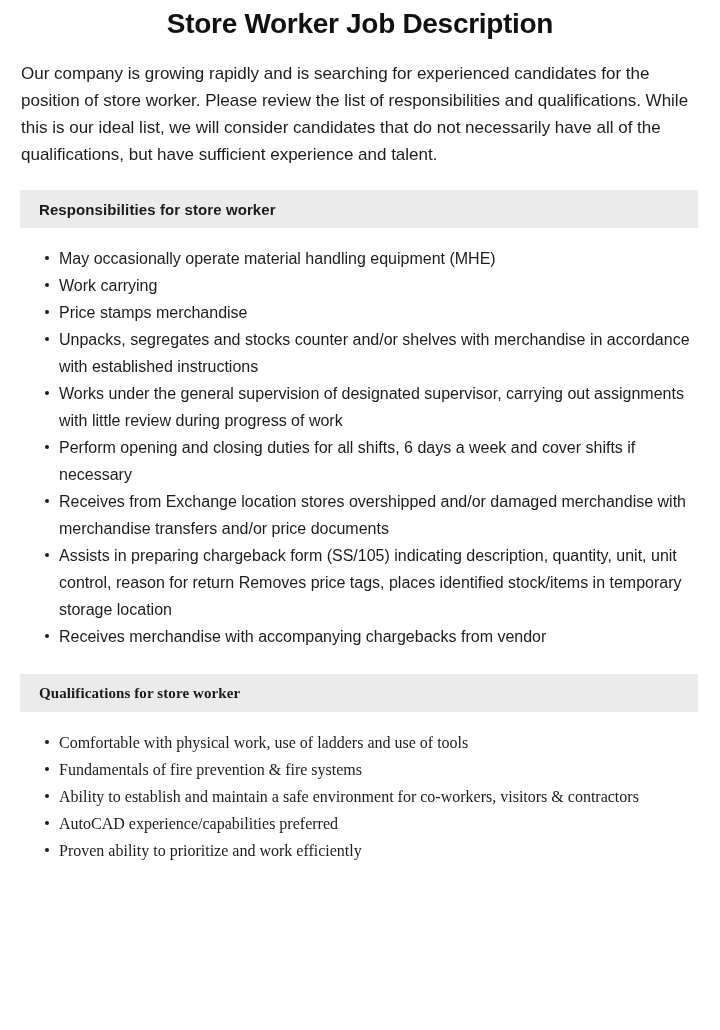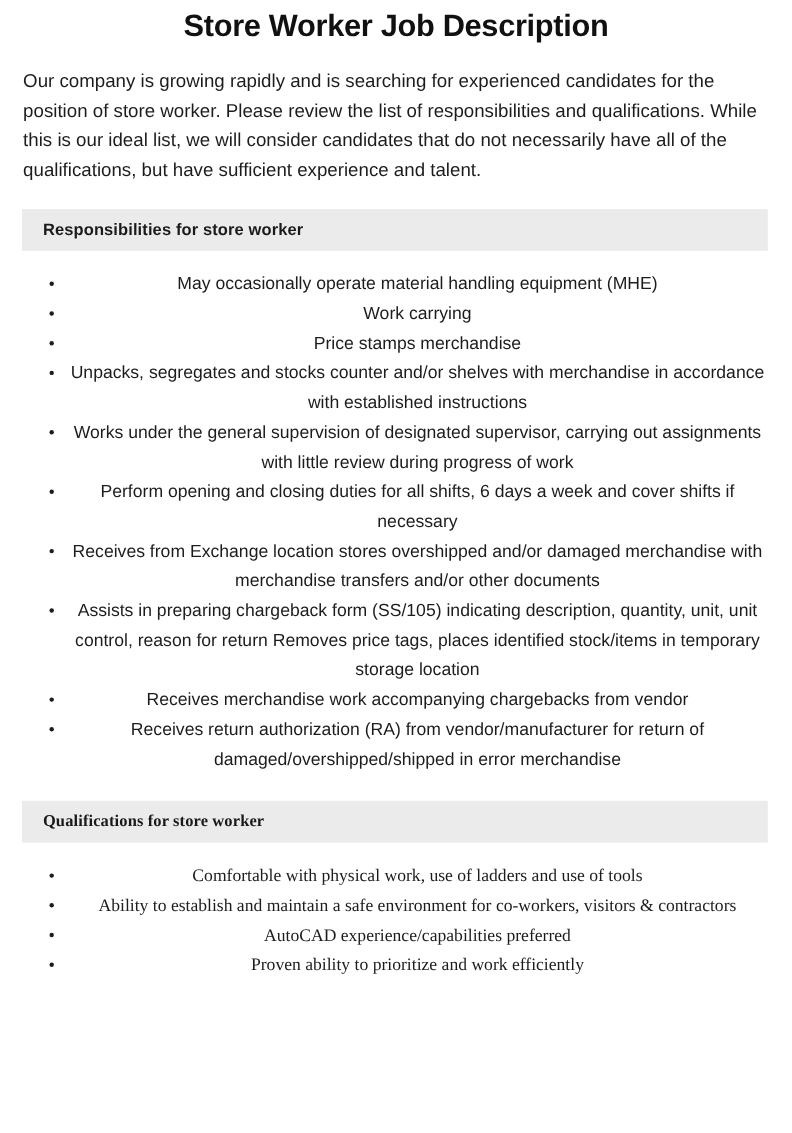--- a/index.html
+++ b/index.html
@@ -53,21 +53,20 @@
   .section-header-title {
     font-size: 15px;
     font-weight: bold;
     color: #1a1a1a;
     letter-spacing: 0.1px;
   }
   ul.items {
     list-style: none;
     margin: 0;
     padding: 17px 20px 0 45px;
-    text-align: center;
   }
   ul.items li {
     position: relative;
     font-size: 16px;
     line-height: 27px;
     color: #1c1c1c;
     padding-left: 14px;
     margin: 0;
     max-width: 655px;
   }
@@ -99,32 +98,32 @@
     <div class="section-header">
       <span class="section-header-title">Responsibilities for store worker</span>
     </div>
     <ul class="items">
       <li>May occasionally operate material handling equipment (MHE)</li>
       <li>Work carrying</li>
       <li>Price stamps merchandise</li>
       <li>Unpacks, segregates and stocks counter and/or shelves with merchandise in accordance with established instructions</li>
       <li>Works under the general supervision of designated supervisor, carrying out assignments with little review during progress of work</li>
       <li>Perform opening and closing duties for all shifts, 6 days a week and cover shifts if necessary</li>
-      <li>Receives from Exchange location stores overshipped and/or damaged merchandise with merchandise transfers and/or other documents</li>
+      <li>Receives from Exchange location stores overshipped and/or damaged merchandise with merchandise transfers and/or price documents</li>
       <li>Assists in preparing chargeback form (SS/105) indicating description, quantity, unit, unit control, reason for return Removes price tags, places identified stock/items in temporary storage location</li>
-      <li>Receives merchandise work accompanying chargebacks from vendor</li>
-      <li>Receives return authorization (RA) from vendor/manufacturer for return of damaged/overshipped/shipped in error merchandise</li>
+      <li>Receives merchandise with accompanying chargebacks from vendor</li>
     </ul>
   </div>
 
   <div class="section section-qualifications">
     <div class="section-header">
       <span class="section-header-title">Qualifications for store worker</span>
     </div>
     <ul class="items">
       <li>Comfortable with physical work, use of ladders and use of tools</li>
+      <li>Fundamentals of fire prevention &amp; fire systems</li>
       <li>Ability to establish and maintain a safe environment for co-workers, visitors &amp; contractors</li>
       <li>AutoCAD experience/capabilities preferred</li>
       <li>Proven ability to prioritize and work efficiently</li>
     </ul>
   </div>
 
 </div>
 
 </body></html>

